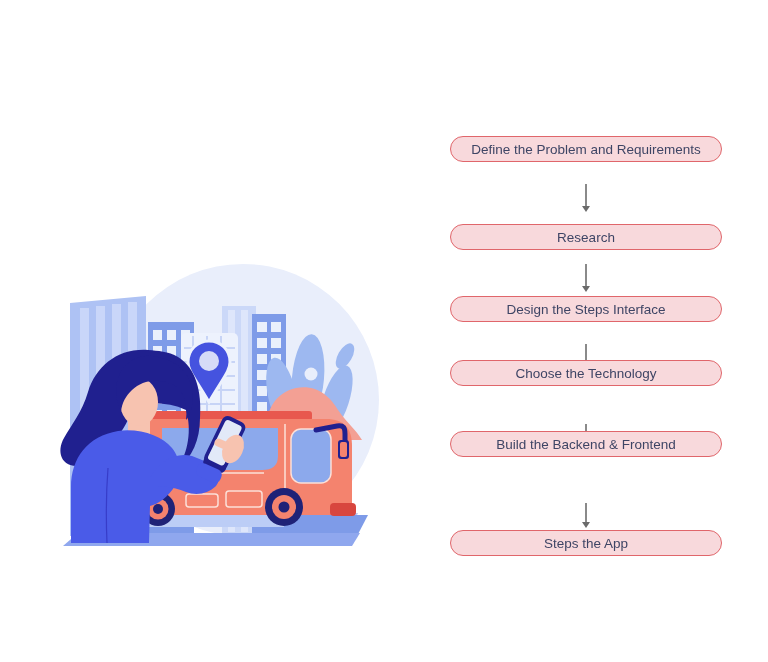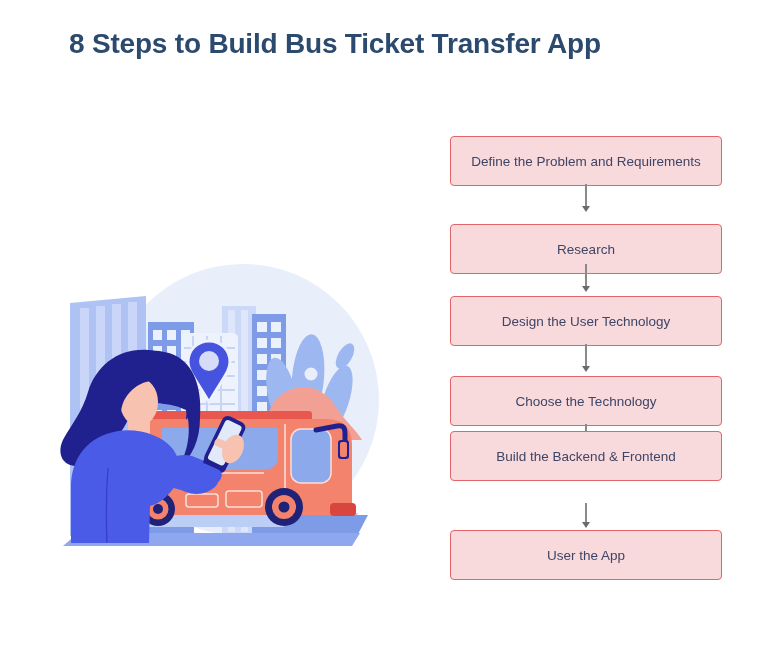--- a/index.html
+++ b/index.html
@@ -7,38 +7,37 @@
     position:relative;width:768px;height:662px;background:#ffffff;overflow:hidden;
     font-family:"Liberation Sans", sans-serif;
   }
   .title{
     position:absolute;left:69px;top:28px;width:640px;
     font-size:28px;font-weight:bold;color:#2B4A6E;letter-spacing:-0.2px;
   }
   .illustration{position:absolute;left:40px;top:256px;width:340px;height:294px;}
   
   .step{
-    position:absolute;left:450px;width:272px;height:50px;box-sizing:border-box;
-    background:#F8D9DC;border:1.6px solid #E0666B;border-radius:4px;
+    position:absolute;left:450px;width:272px;height:26px;box-sizing:border-box;
+    background:#F8D9DC;border:1.6px solid #E0666B;border-radius:20px;
     display:flex;align-items:center;justify-content:center;
     font-size:13.5px;color:#3E4565;text-align:center;
   }
   .arrow{position:absolute;left:585px;width:1.6px;background:#8a8a8a;}
   .arrow::after{
     content:"";position:absolute;left:-3.4px;bottom:-6px;width:0;height:0;
     border-left:4px solid transparent;border-right:4px solid transparent;
     border-top:6px solid #6b6b6b;
   }
 </style>
 </head>
 <body>
 
 <div class="canvas">
 
-  <div class="title">8 Steps to Build Bus Ticket Transfer App</div>
 
   <svg class="illustration" viewBox="40 256 340 294" xmlns="http://www.w3.org/2000/svg">
 
     <circle cx="243" cy="400" r="136" fill="#E9EEFB"></circle>
 
     <g>
       <polygon points="70,303 146,296 146,536 70,536" fill="#AEC2F4"></polygon>
       <rect x="80" y="308" width="9" height="224" fill="#C9D6F9"></rect>
       <rect x="96" y="306" width="9" height="226" fill="#C9D6F9"></rect>
       <rect x="112" y="304" width="9" height="228" fill="#C9D6F9"></rect>
@@ -171,25 +170,25 @@
     </g>
   </svg>
 
   <div>
     <div class="step" style="top:136px">Define the Problem and Requirements</div>
     <div class="arrow" style="top:184px;height:22px"></div>
 
     <div class="step" style="top:224px">Research</div>
     <div class="arrow" style="top:264px;height:22px"></div>
 
-    <div class="step" style="top:296px">Design the User Technology</div>
+    <div class="step" style="top:296px">Design the Steps Interface</div>
     <div class="arrow" style="top:344px;height:22px"></div>
 
-    <div class="step" style="top:376px">Choose the Technology</div>
+    <div class="step" style="top:360px">Choose the Technology</div>
     <div class="arrow" style="top:424px;height:21px"></div>
 
     <div class="step" style="top:431px">Build the Backend &amp; Frontend</div>
     <div class="arrow" style="top:503px;height:19px"></div>
 
-    <div class="step" style="top:530px">User the App</div>
+    <div class="step" style="top:530px">Steps the App</div>
   </div>
 
 </div>
 
 </body></html>

